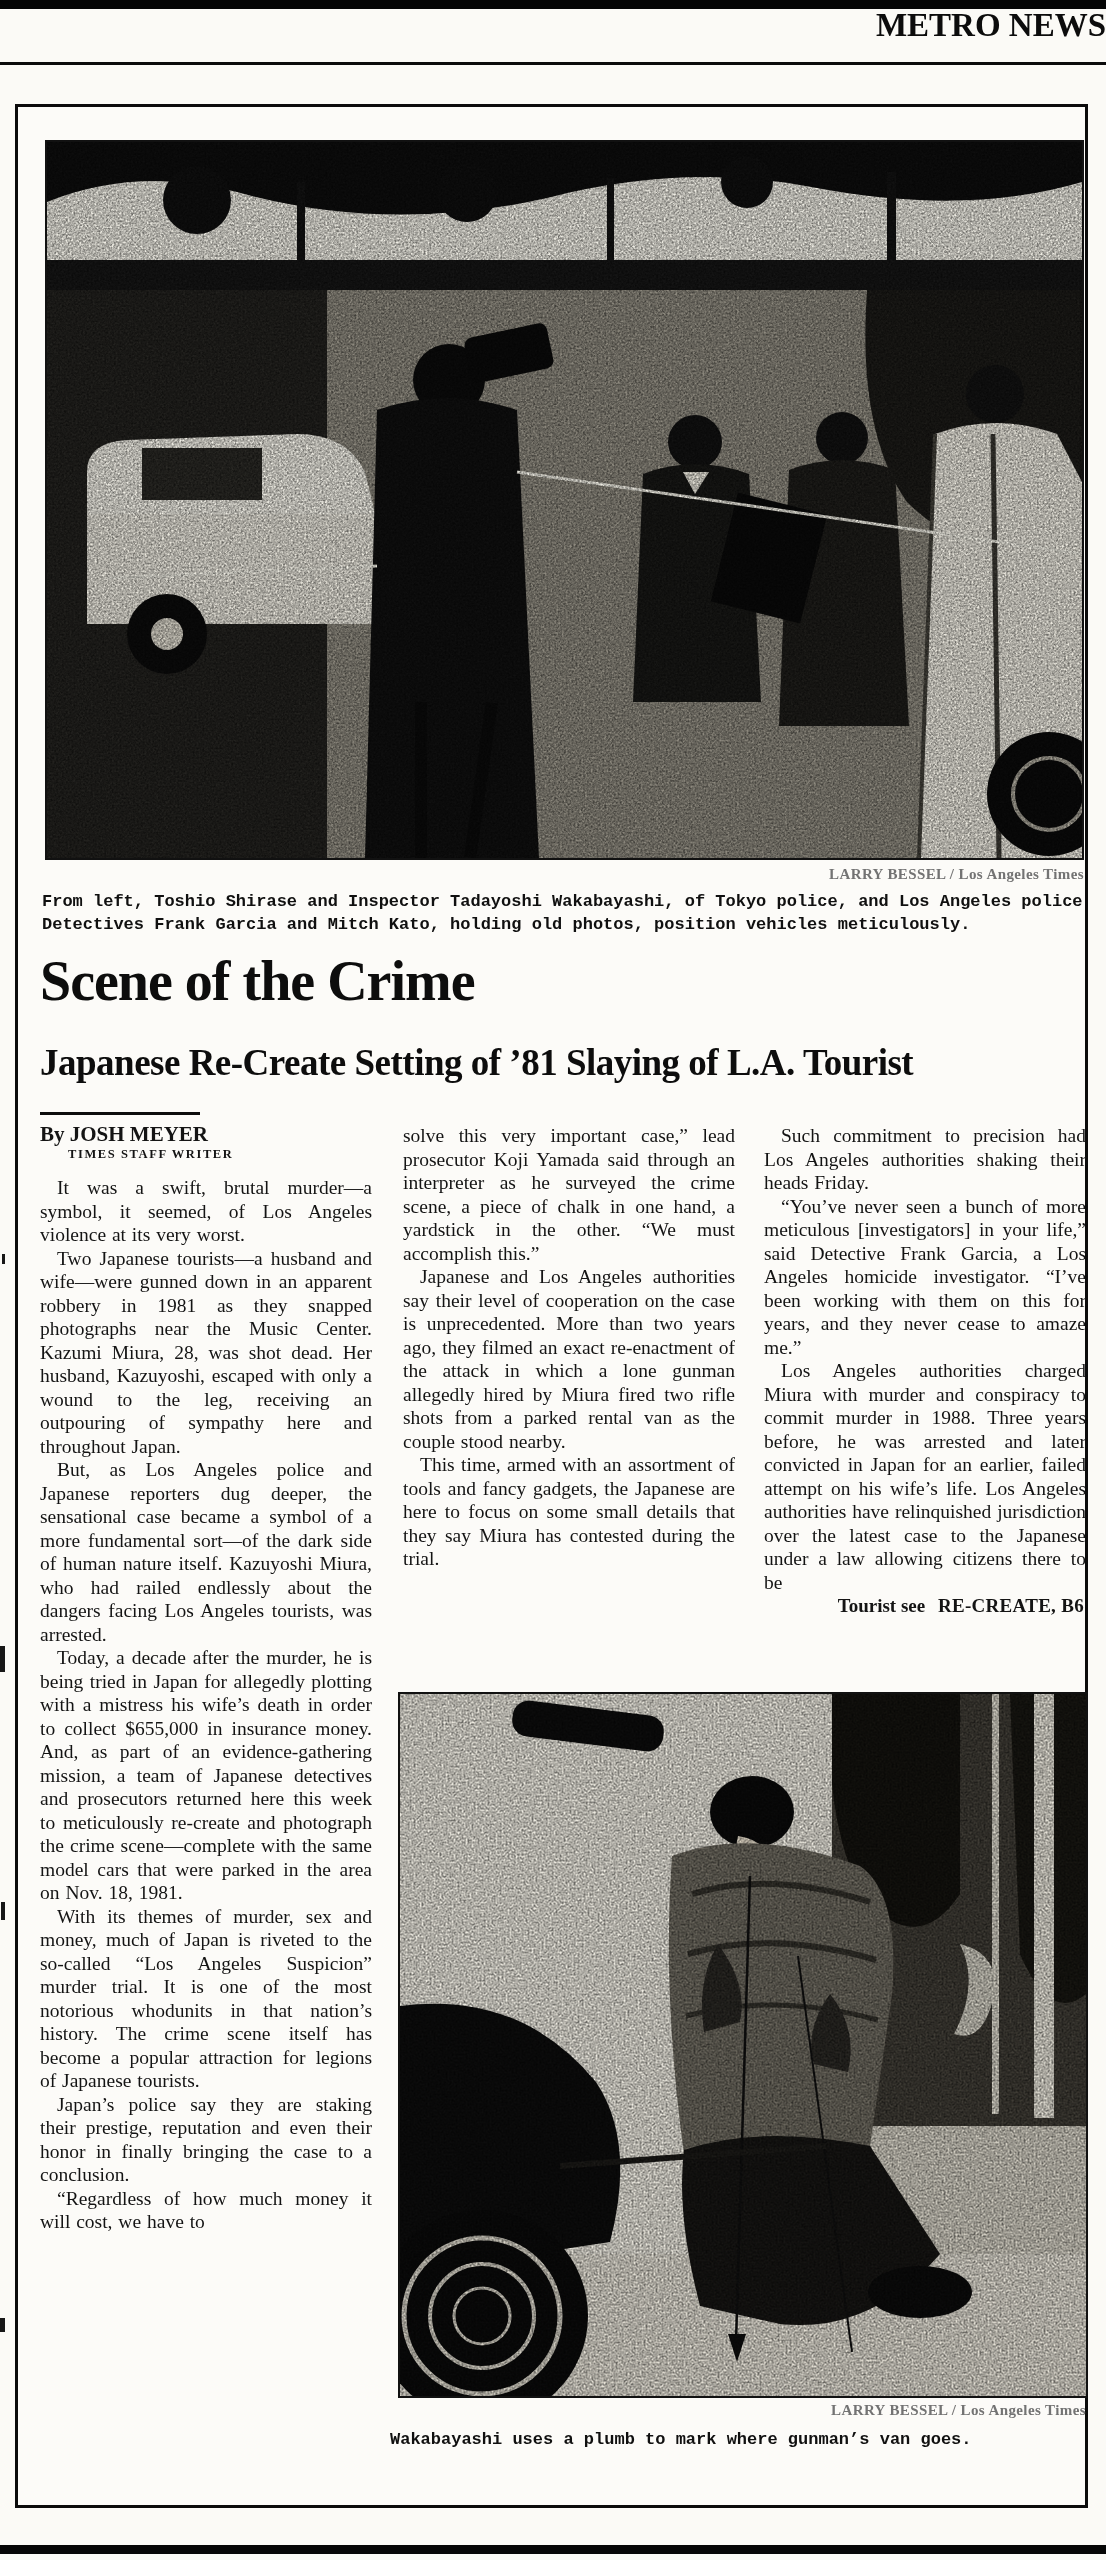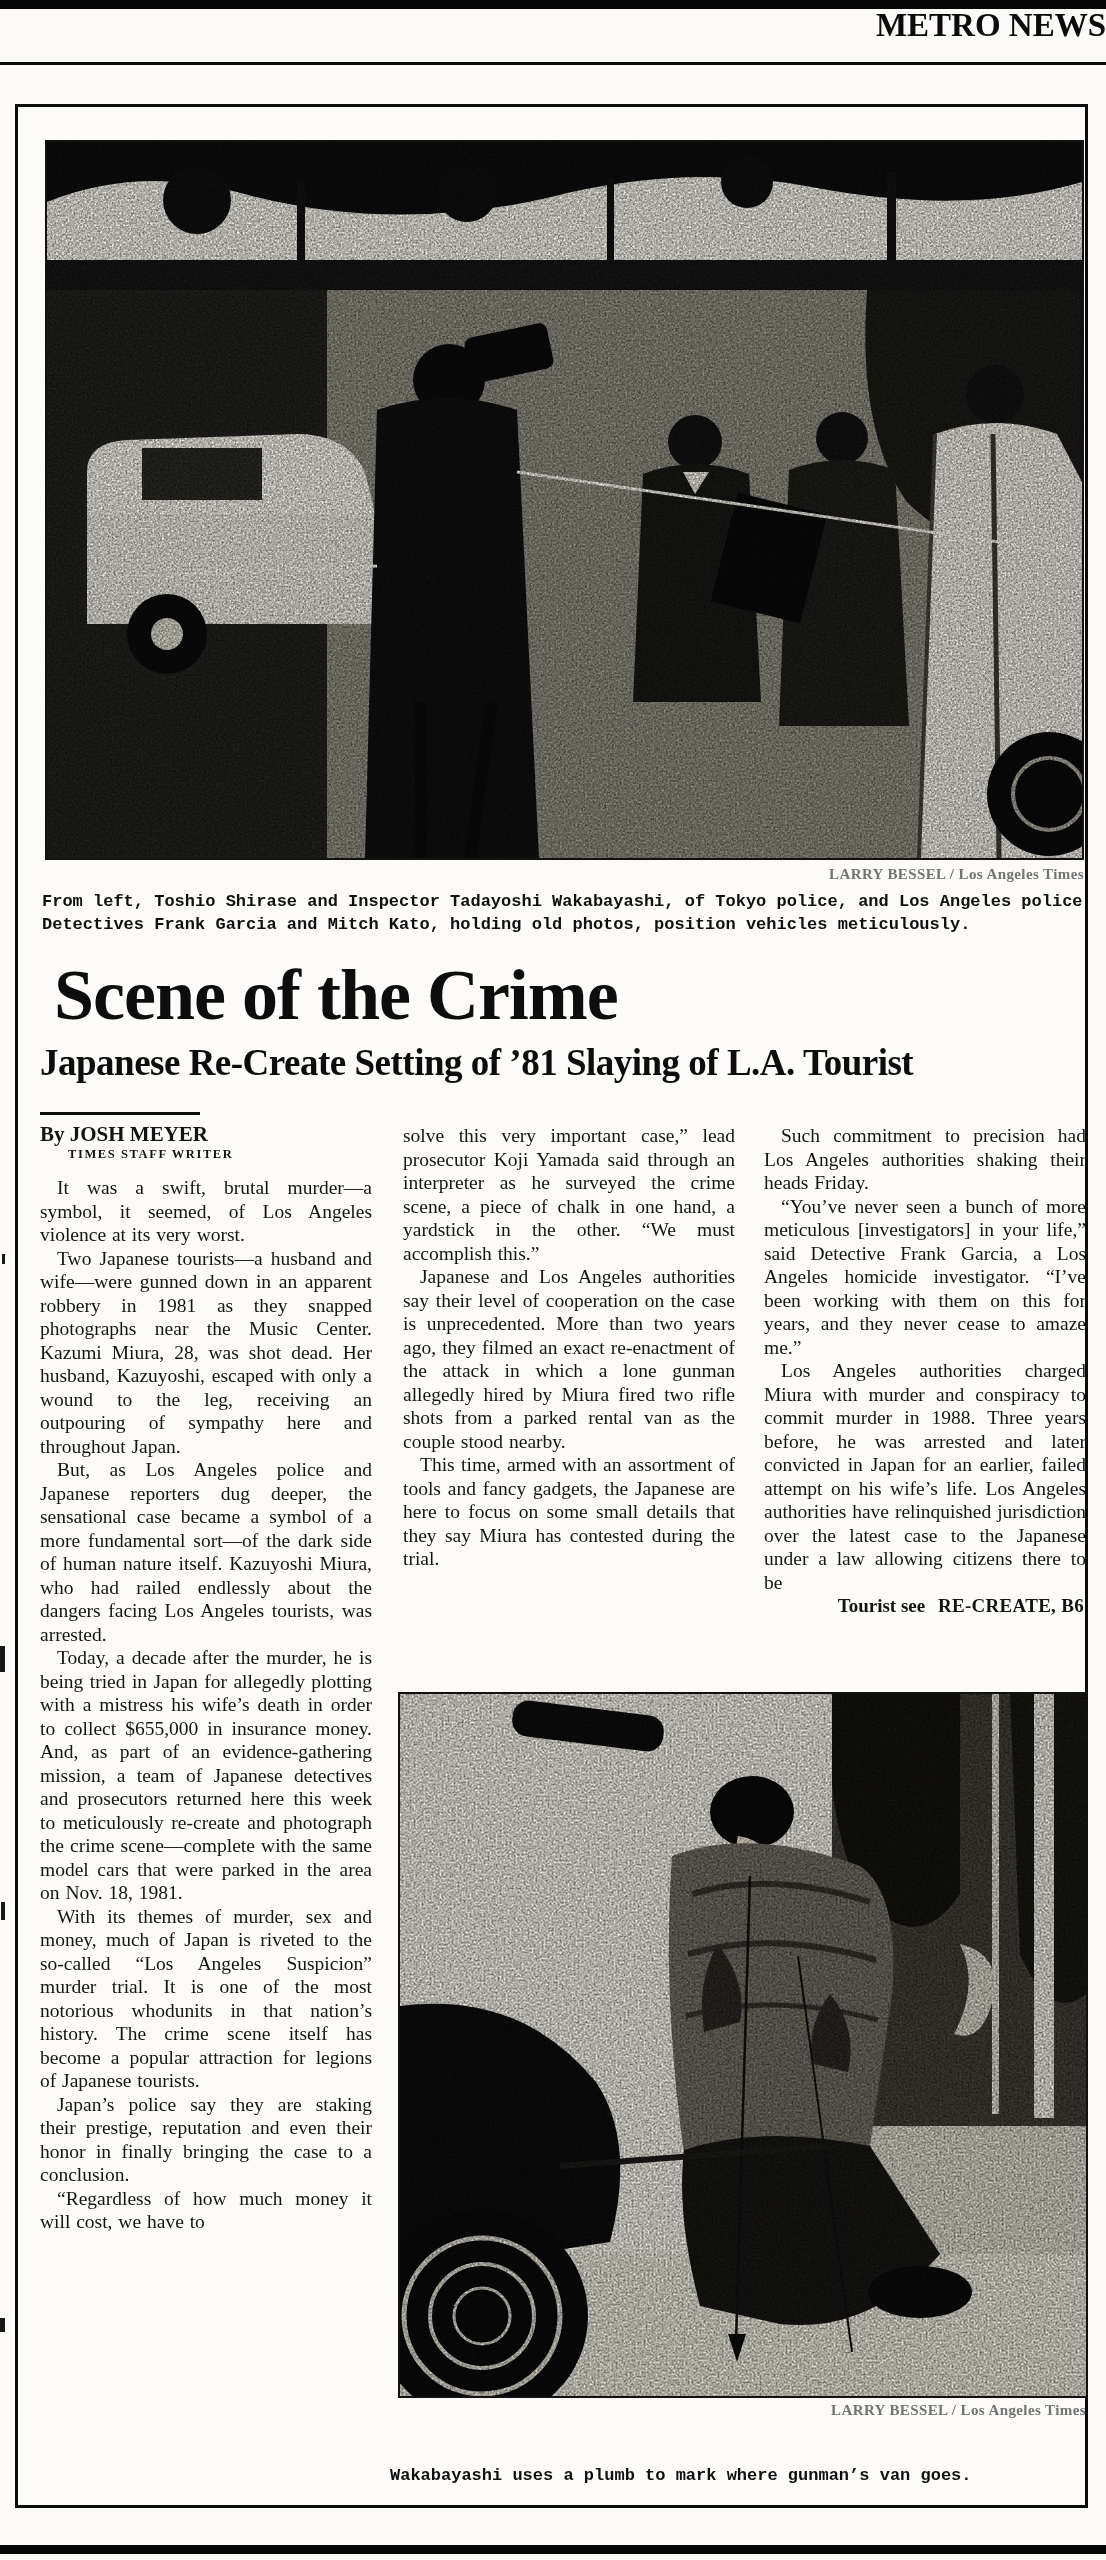--- a/index.html
+++ b/index.html
@@ -27,25 +27,25 @@
   .photo svg{display:block;width:100%;height:100%;}
 
   .credit{font-family:"Liberation Serif", serif;font-weight:bold;font-size:15px;
     letter-spacing:.4px;color:#737373;text-align:right;}
   .credit-top{left:45px;top:866px;width:1039px;}
   .credit-bottom{left:398px;top:2402px;width:688px;}
 
   .caption{font-family:Liberation Mono, monospace;font-weight:bold;
     font-size:17px;line-height:23px;color:#101010;}
   .caption-top{left:42px;top:890px;width:1042px;}
-  .caption-bottom{left:390px;top:2428px;width:696px;margin-top:36px;}
-
-  .headline{left:40px;top:938px;width:1040px;margin:14px;
+  .caption-bottom{left:390px;top:2428px;width:696px;}
+
+  .headline{left:40px;top:938px;width:1040px;margin:0;
     font-family:"Liberation Serif", serif;font-weight:bold;
-    font-size:72px;line-height:86px;letter-spacing:-1px;color:#0d0d0d;}
+    font-size:56px;line-height:86px;letter-spacing:-1px;color:#0d0d0d;}
   .subheadline{left:40px;top:1040px;width:1046px;margin:0;
     font-family:"Liberation Serif", serif;font-weight:bold;
     font-size:37px;line-height:46px;letter-spacing:-0.5px;color:#0d0d0d;}
 
   
   .col{font-size:19.5px;line-height:23.5px;text-align:justify;color:#141414;}
   .col1{left:40px;top:1112px;width:332px;}
   .col2{left:403px;top:1124px;width:332px;}
   .col3{left:764px;top:1124px;width:322px;}
   .byline-rule{width:160px;height:3px;background:#0d0d0d;margin:0 0 7px 0;}

